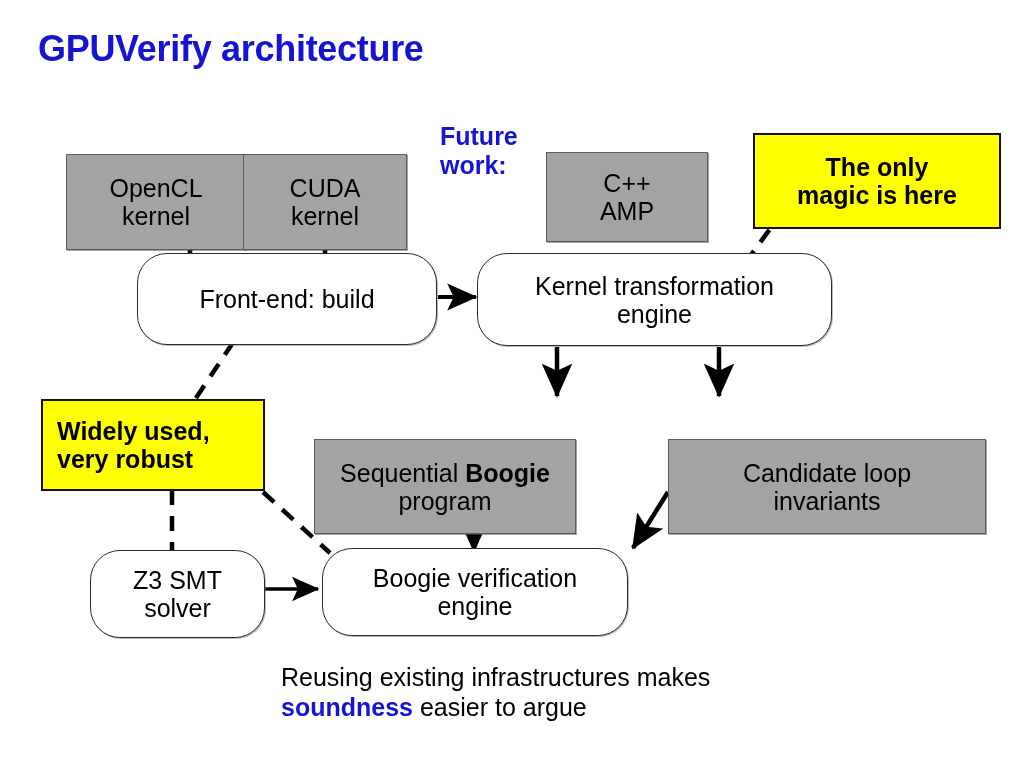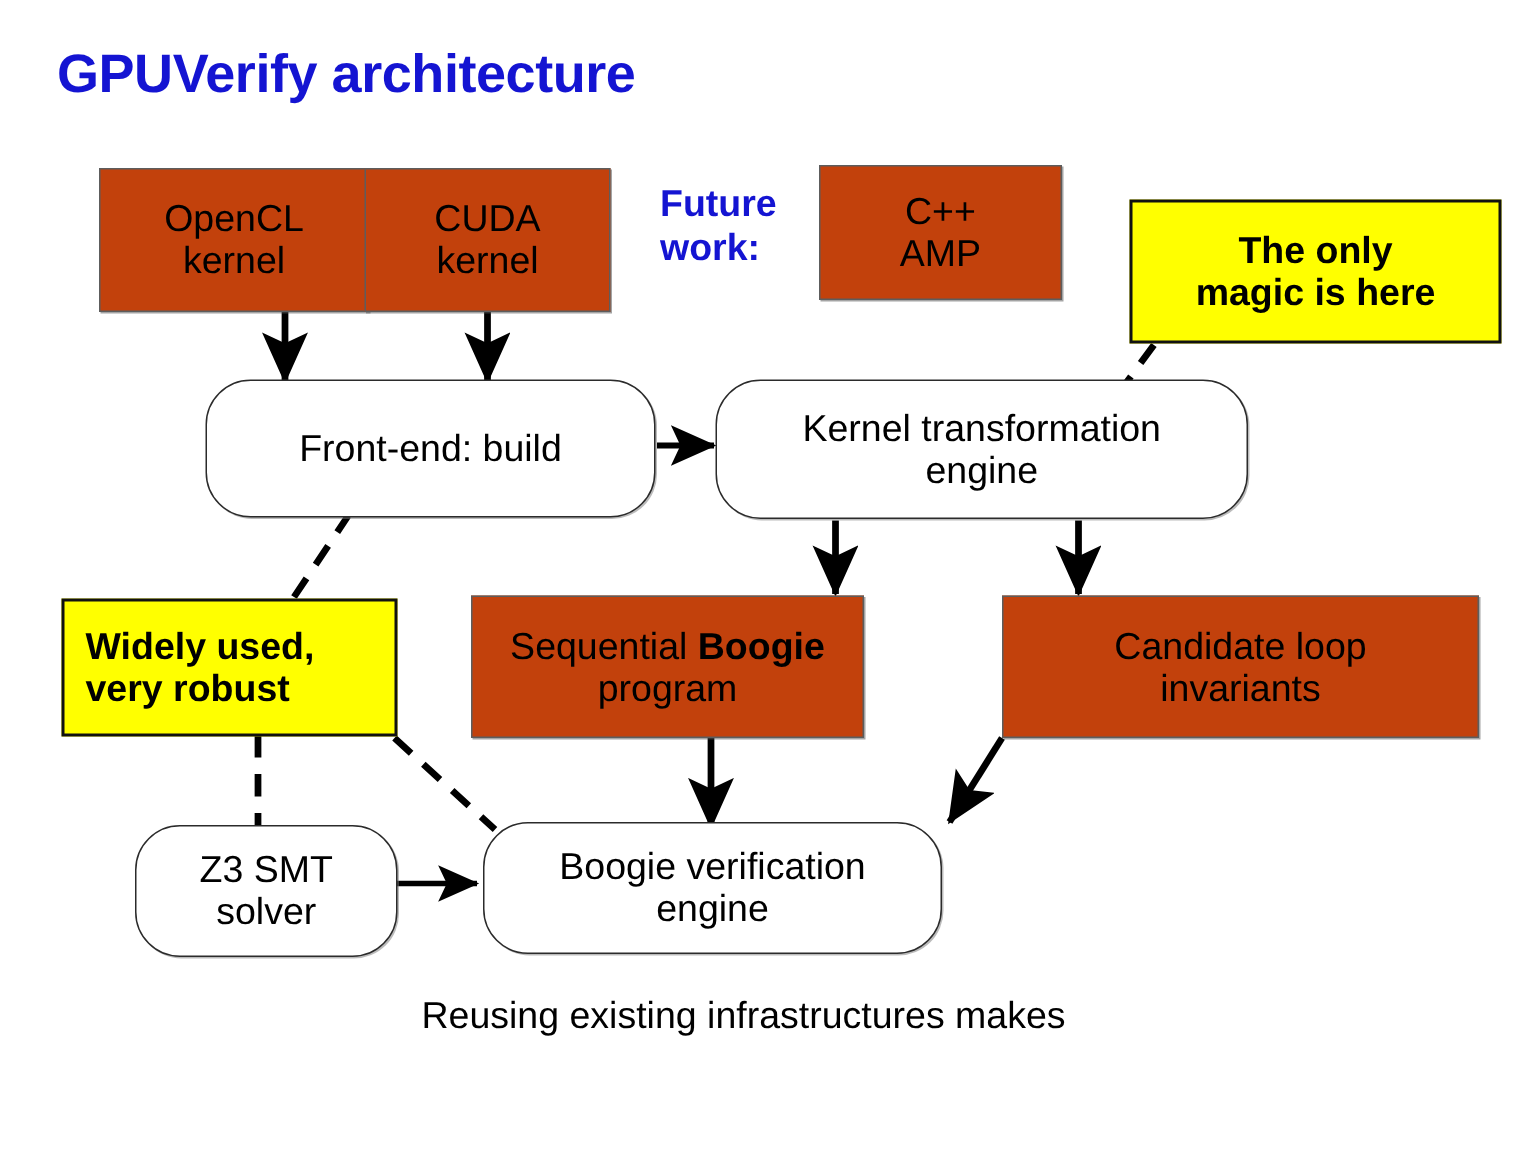--- a/index.html
+++ b/index.html
@@ -44,23 +44,24 @@
     align-items: center;
     justify-content: center;
     text-align: center;
     line-height: 1.12;
     font-size: 25px;
     color: #000000;
     z-index: 2;
   }
   .node .inner { width: 100%; padding: 0 6px; box-sizing: border-box; }
   .gray {
-    background: #c2410c;
+    background: #a3a3a3;
     border: 1.5px solid #5d5d5d;
     box-shadow: 1px 1px 0 rgba(90,90,90,0.55);
+    margin-top: 42px;
   }
   .white {
     background: #ffffff;
     border: 1.8px solid #2b2b2b;
     border-radius: 30px;
     box-shadow: 1px 1px 0 rgba(120,120,120,0.5);
   }
   .yellow {
     background: #ffff00;
     border: 2px solid #111111;
@@ -209,15 +210,18 @@
 
   <div class="node white" style="left:322px; top:548px; width:306px; height:88px;">
     <div class="inner">
       <div>Boogie verification</div>
       <div>engine</div>
     </div>
   </div>
 
   <div class="caption" style="left:281px; top:662px; width:640px;">
     <div>Reusing existing infrastructures makes</div>
+    <div>
+      <span class="hl">soundness</span><span> easier to argue</span>
+    </div>
   </div>
 
 </div>
 
 </body></html>

